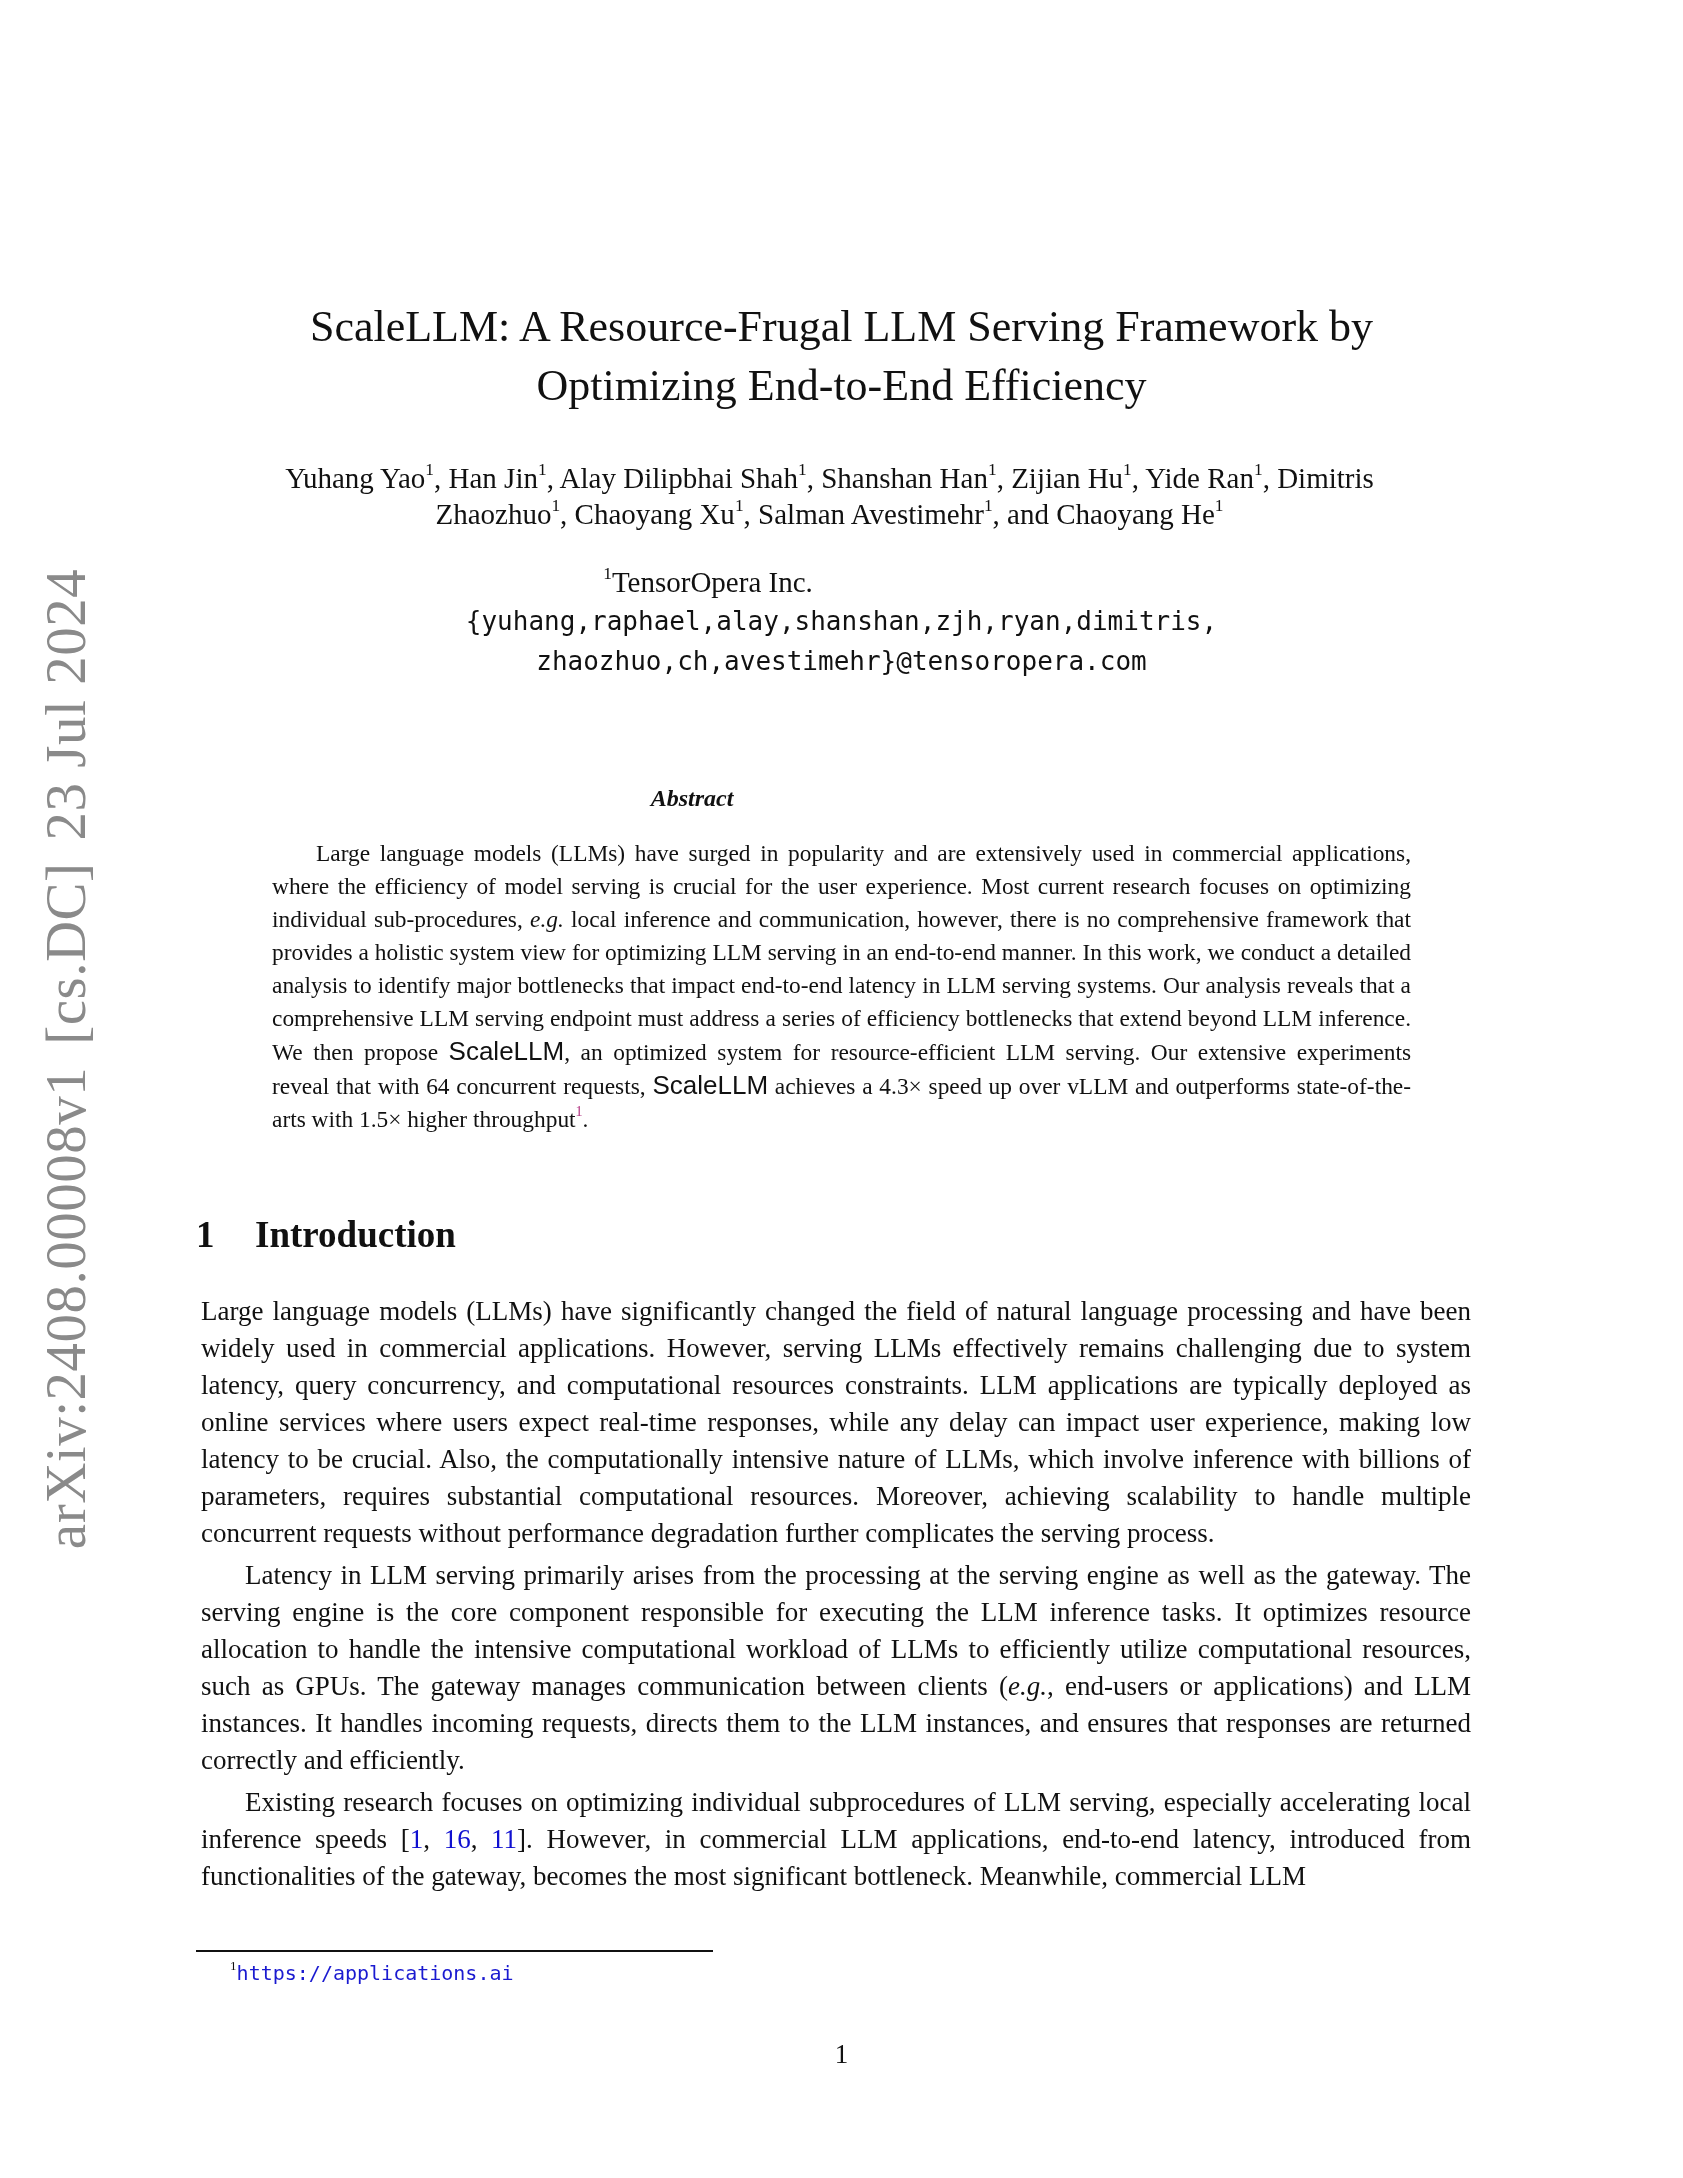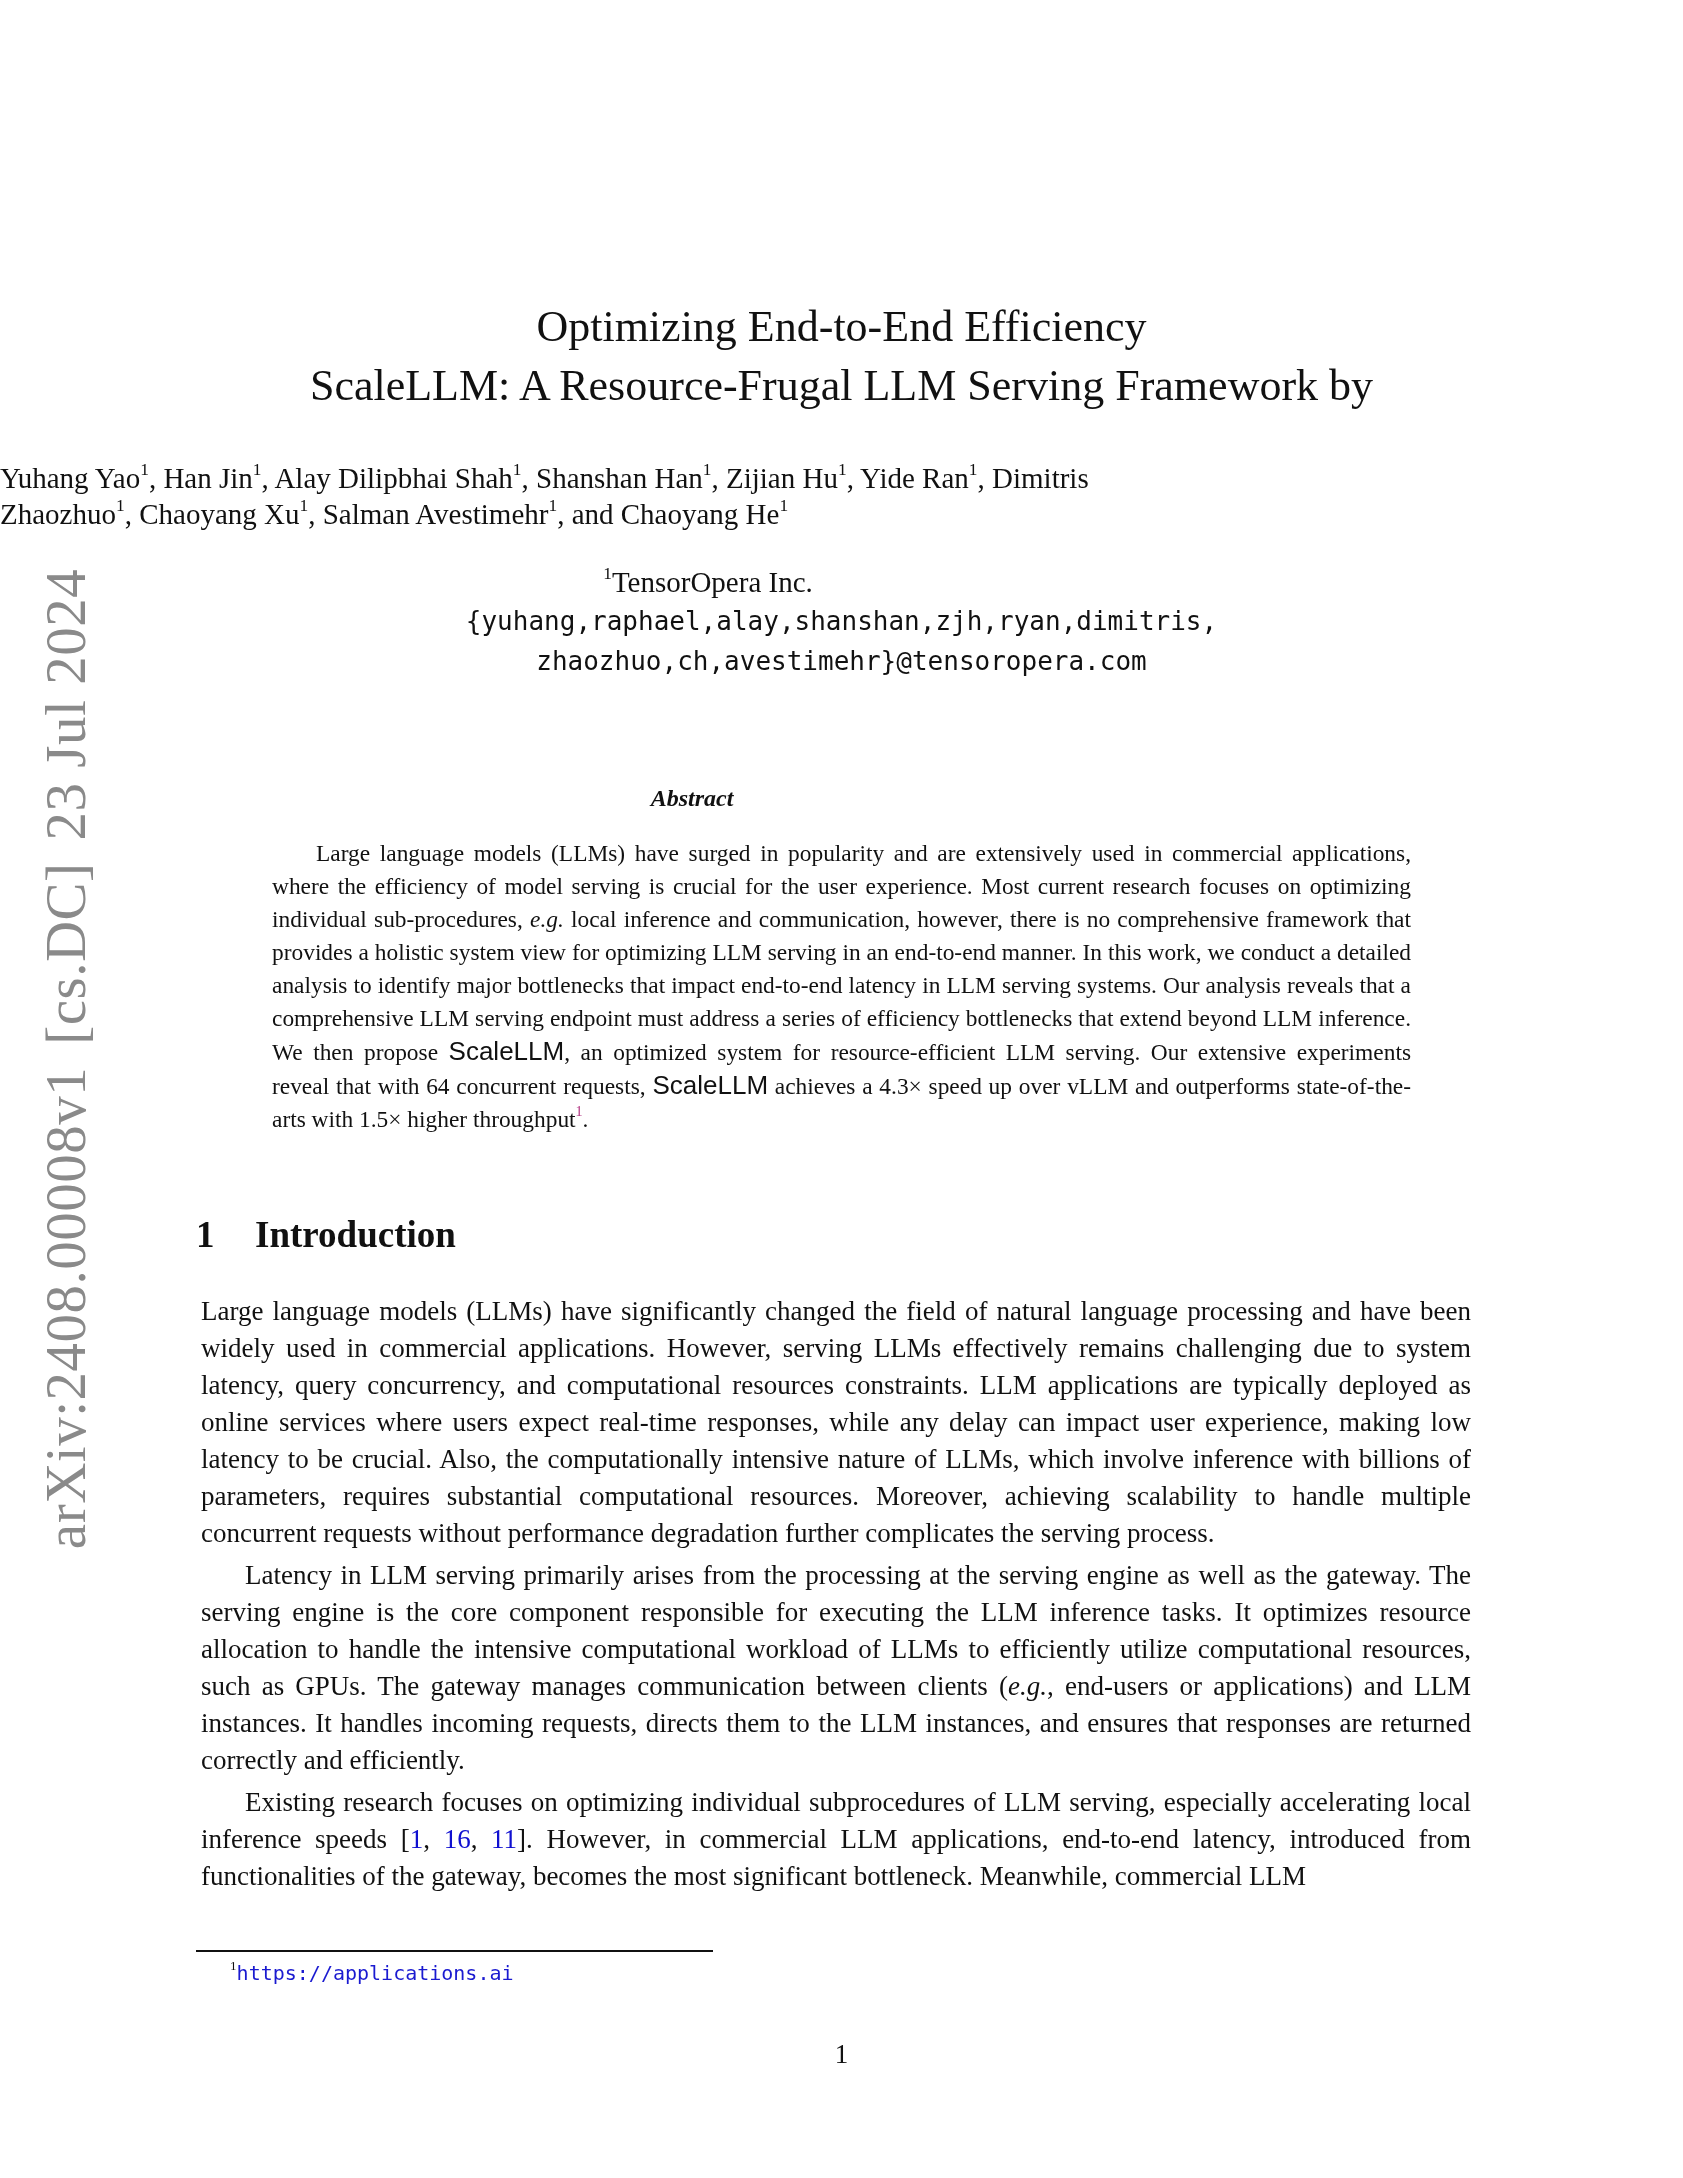--- a/index.html
+++ b/index.html
@@ -4,21 +4,21 @@
 <style>
   html, body { margin:0; padding:0; background:#fff; }
   body { width:1683px; height:2178px; position:relative; overflow:hidden; color:#111; font-family:"Liberation Serif","DejaVu Serif",serif; }
   .stamp {
     position:absolute; left:65px; top:1059px;
     transform: translate(-50%,-50%) rotate(-90deg);
     white-space:nowrap; font-family:"Liberation Serif",serif; font-size:57px; color:#8a8a8a; letter-spacing:0.5px;
   }
   .stamp .gap { display:inline-block; width:22px; }
   .title { position:absolute; left:0; width:1683px; top:297px; text-align:center; font-size:44px; line-height:59px; }
-  .authors { position:absolute; left:0; width:1659px; top:460px; text-align:left; font-size:29px; line-height:36px; }
+  .authors { position:absolute; left:0; width:1659px; top:460px; text-align:center; font-size:29px; line-height:36px; }
   sup { font-size:60%; line-height:0; position:relative; top:-0.15em; }
   .affil { position:absolute; left:0; width:1416px; top:564px; text-align:center; font-size:29px; line-height:36px; }
   .emails { position:absolute; left:0; width:1683px; top:601px; text-align:center; font-family:"DejaVu Sans Mono","Liberation Mono",monospace; font-size:26px; line-height:40px; }
   .abs-h { position:absolute; left:0; width:1384px; top:785px; text-align:center; font-weight:bold; font-size:24px;font-style:italic; }
   .abstract { position:absolute; left:272px; width:1139px; top:837px; font-size:23.4px; line-height:33px; text-align:justify; }
   .abstract p { margin:0; text-indent:44px; }
   .sans { font-family:"Liberation Sans","DejaVu Sans",sans-serif; font-size:26px; }
   .fnmark { color:#b0307f; }
   .sec { position:absolute; left:196px; top:1213px; font-size:37px; font-weight:bold; }
   .sec .num { display:inline-block; width:59px; }
@@ -33,22 +33,22 @@
   em { font-style:italic; }
 </style>
 </head>
 <body>
 
 <div class="stamp">
   <span>arXiv:2408.00008v1</span><span class="gap"></span><span>[cs.DC]</span><span class="gap"></span><span>23 Jul 2024</span>
 </div>
 
 <div class="title">
+  <div>ScaleLLM: A Resource-Frugal LLM Serving Framework by</div>
   <div>Optimizing End-to-End Efficiency</div>
-  <div>ScaleLLM: A Resource-Frugal LLM Serving Framework by</div>
 </div>
 
 <div class="authors">
   <div>
     <span>Yuhang Yao</span><sup>1</sup><span>, Han Jin</span><sup>1</sup><span>, Alay Dilipbhai Shah</span><sup>1</sup><span>, Shanshan Han</span><sup>1</sup><span>, Zijian Hu</span><sup>1</sup><span>, Yide Ran</span><sup>1</sup><span>, Dimitris</span>
   </div>
   <div>
     <span>Zhaozhuo</span><sup>1</sup><span>, Chaoyang Xu</span><sup>1</sup><span>, Salman Avestimehr</span><sup>1</sup><span>, and Chaoyang He</span><sup>1</sup>
   </div>
 </div>

